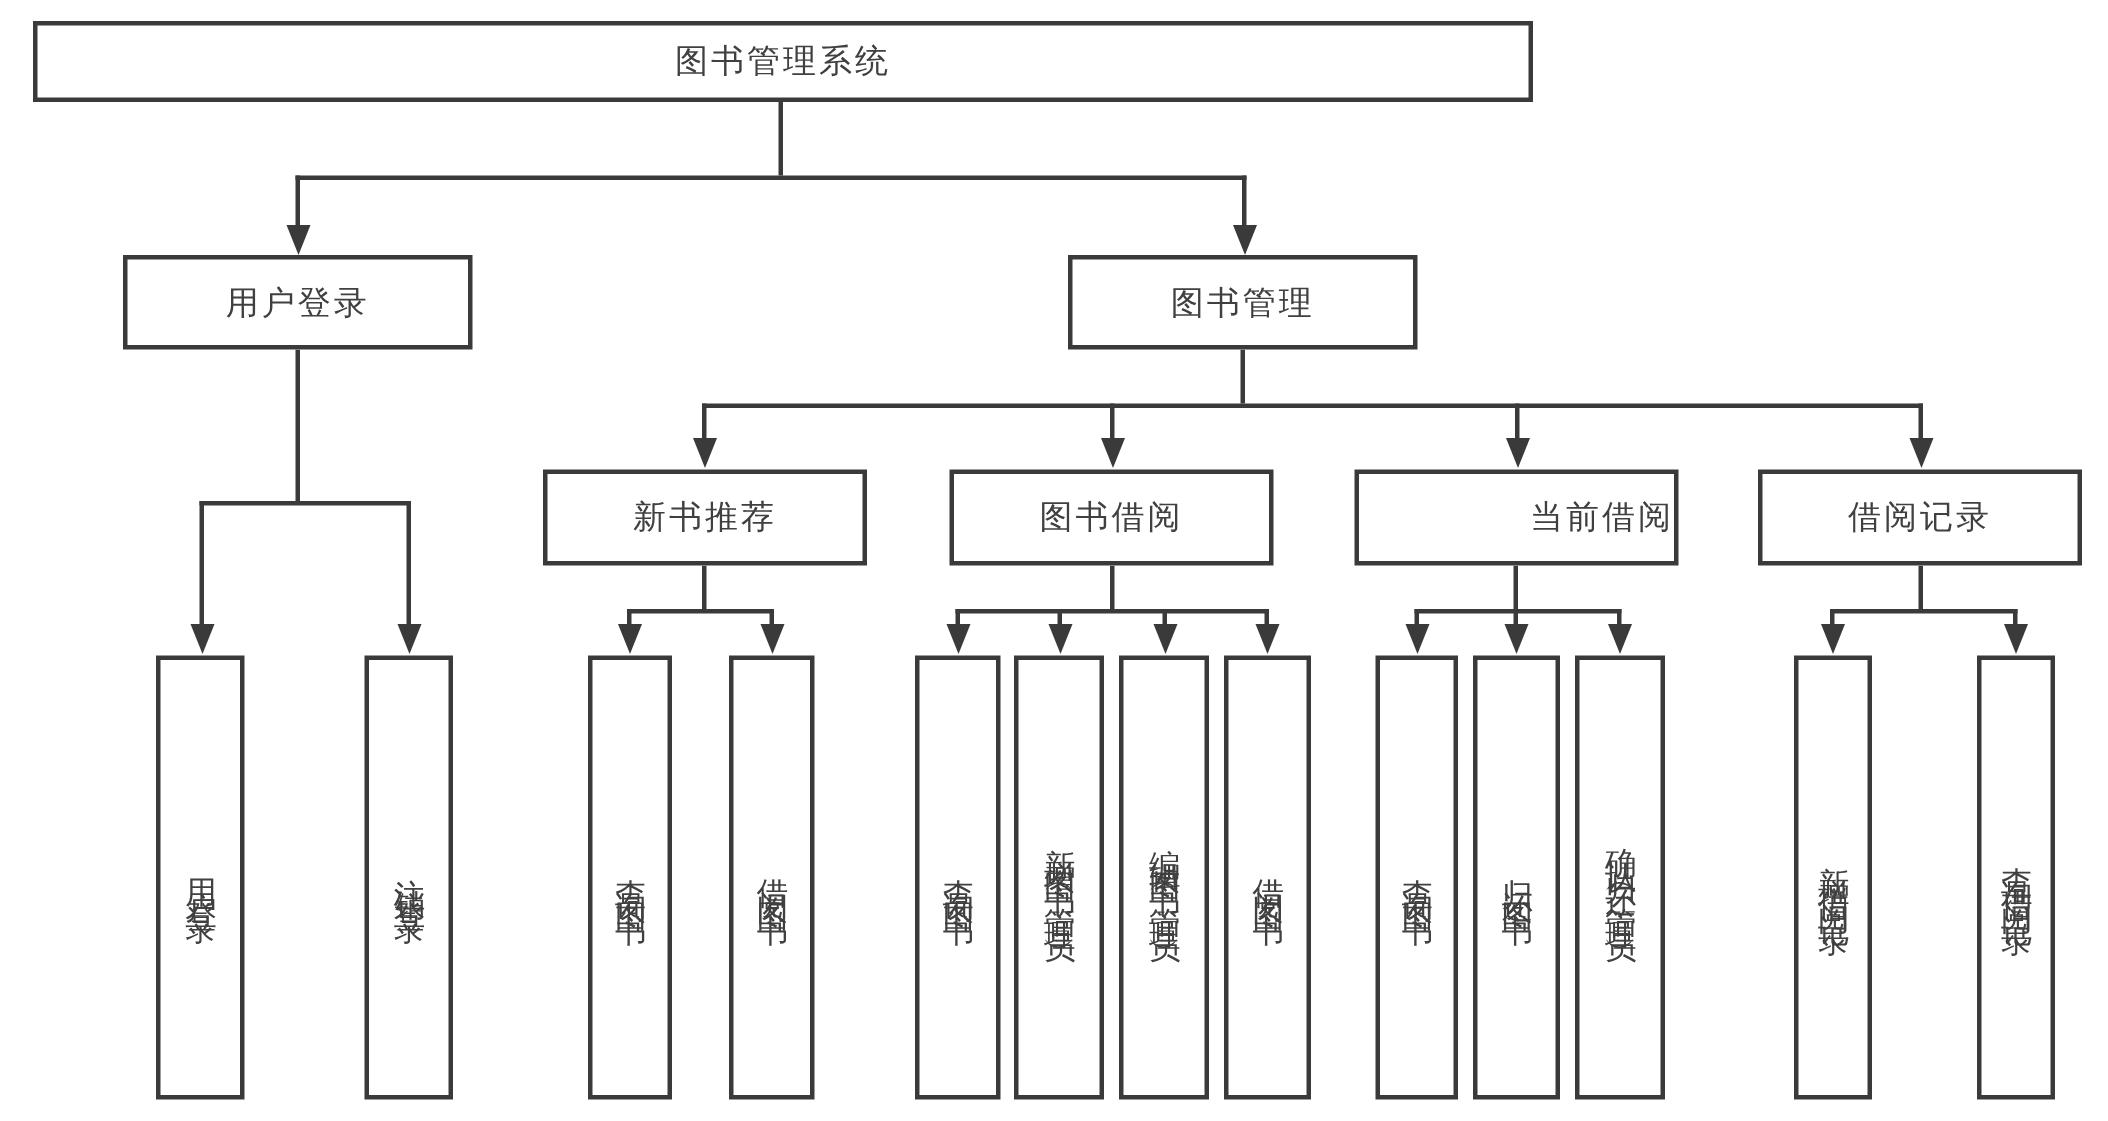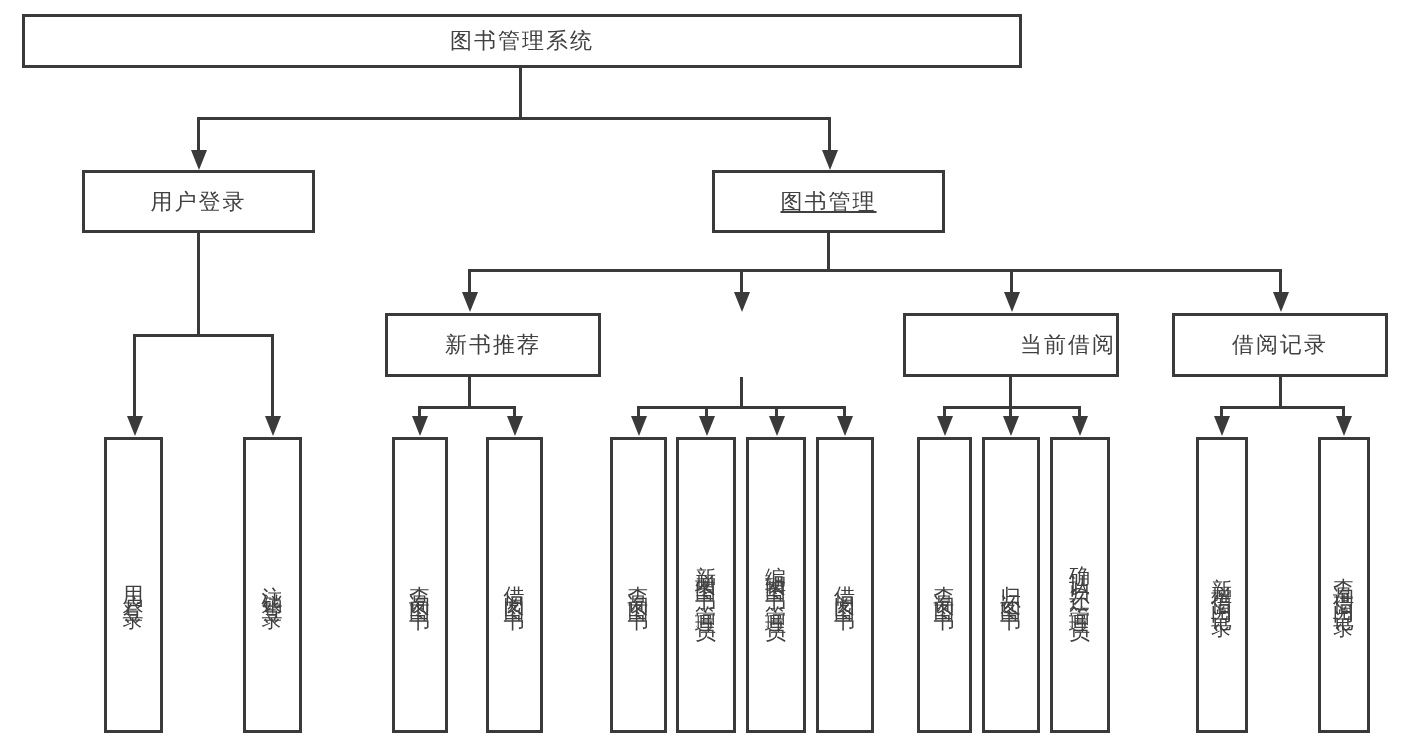--- a/index.html
+++ b/index.html
@@ -94,26 +94,29 @@
     <div class="arrow" style="left:1335.5px;top:416px;"></div>
   </div>
 
   <div class="box hbox" style="left:22px;top:14px;width:1000px;height:54px;">
     <span>图书管理系统</span>
   </div>
 
   <div class="box hbox" style="left:82px;top:170px;width:233px;height:63px;">
     <span>用户登录</span>
   </div>
-  <div class="box hbox" style="left:712px;top:170px;width:233px;height:63px;text-decoration:underline;">
+  <div class="box hbox" style="left:712px;top:170px;width:233px;height:63px;">
     <span>图书管理</span>
   </div>
 
-  <div class="box hbox" style="left:362px;top:313px;width:216px;height:64px;margin-left:23px;">
+  <div class="box hbox" style="left:362px;top:313px;width:216px;height:64px;">
     <span>新书推荐</span>
+  </div>
+  <div class="box hbox" style="left:633px;top:313px;width:216px;height:64px;">
+    <span>图书借阅</span>
   </div>
   <div class="box hbox" style="left:903px;top:313px;width:216px;height:64px;justify-content:flex-end;">
     <span>当前借阅</span>
   </div>
   <div class="box hbox" style="left:1172px;top:313px;width:216px;height:64px;">
     <span>借阅记录</span>
   </div>
 
   <div class="box" style="left:104px;top:437px;width:59px;height:296px;">
     <span class="vtext">用户登录</span>

